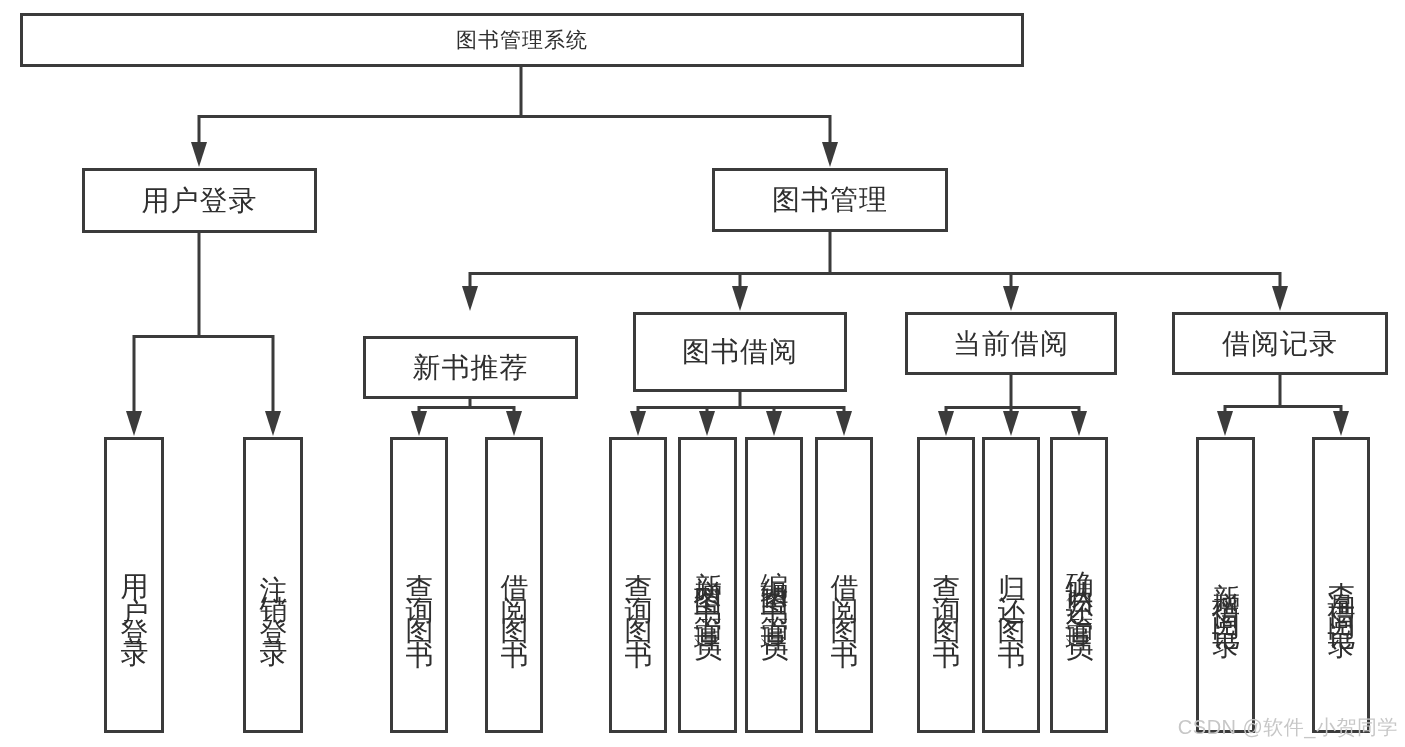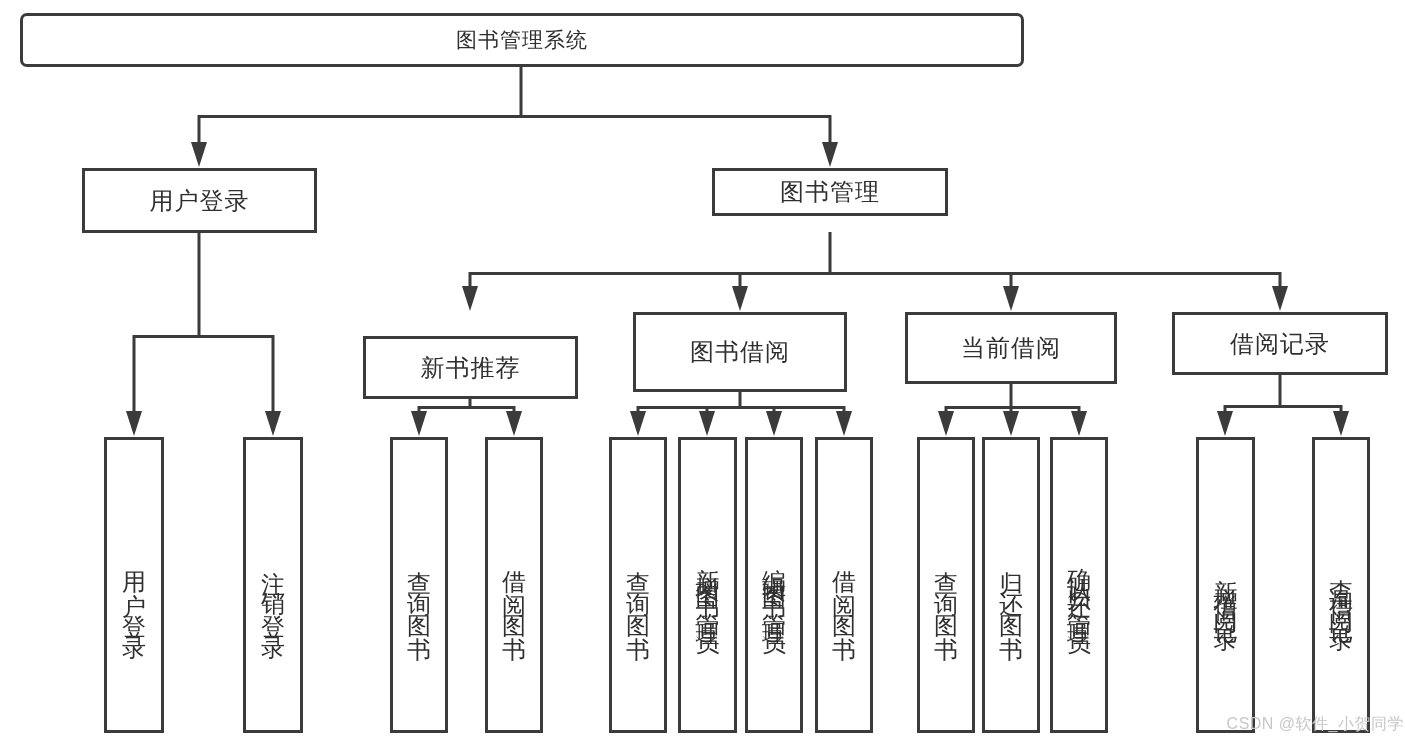--- a/index.html
+++ b/index.html
@@ -31,37 +31,37 @@
   }
   .connector-layer polygon { fill: var(--line); stroke: none; }
   .node {
     position: absolute;
     background: var(--box_background);
     border: 3px solid var(--line);
     color: var(--text);
     display: flex;
     align-items: center;
     justify-content: center;
-    font-size: 24px;
+    font-size: 28px;
     letter-spacing: 1px;
     z-index: 1;
   }
-  .node.root { font-size: 21px; border-radius: 7px; }
+  .node.root { font-size: 21px; }
   .leaf {
     writing-mode: vertical-rl;
     text-orientation: mixed;
   }
   .v4 { letter-spacing: 22px; padding-top: 22px; }
   .v6 { letter-spacing: 10px; padding-top: 10px; }
   .v9 { letter-spacing: 9px;  padding-top: 9px; }
   .watermark {
     position: absolute;
     top: 714px;
-    right: 1px;
-    font-size: 16px;
+    right: 7px;
+    font-size: 20px;
     color: var(--watermark_color);
     letter-spacing: 0.5px;
     z-index: 3;
     white-space: nowrap;
   }
 </style>
 </head>
 <body>
 
 <div class="canvas">
@@ -112,25 +112,25 @@
     <g>
       <path d="M1280,375 V406.5 M1225,406.5 H1341 M1225,405 V416 M1341,405 V416"></path>
       <polygon points="1217,411 1233,411 1225,436"></polygon>
       <polygon points="1333,411 1349,411 1341,436"></polygon>
     </g>
   </svg>
 
   <div class="node root" style="left:20px; top:13px; width:1004px; height:54px;">图书管理系统</div>
 
   <div class="node" style="left:82px; top:168px; width:235px; height:65px;">用户登录</div>
-  <div class="node" style="left:712px; top:168px; width:236px; height:48px;">图书管理</div>
+  <div class="node" style="left:712px; top:168px; width:236px; height:64px;">图书管理</div>
 
   <div class="node" style="left:363px; top:312px; width:215px; height:63px;margin-top:24px;">新书推荐</div>
   <div class="node" style="left:633px; top:312px; width:214px; height:80px;">图书借阅</div>
-  <div class="node" style="left:905px; top:312px; width:212px; height:72px;">当前借阅</div>
+  <div class="node" style="left:905px; top:312px; width:212px; height:63px;">当前借阅</div>
   <div class="node" style="left:1172px; top:312px; width:216px; height:63px;">借阅记录</div>
 
   <div class="node leaf v4" style="left:104px; top:437px; width:60px; height:296px;">用户登录</div>
   <div class="node leaf v4" style="left:243px; top:437px; width:60px; height:296px;">注销登录</div>
 
   <div class="node leaf v4" style="left:390px; top:437px; width:58px; height:296px;">查询图书</div>
   <div class="node leaf v4" style="left:485px; top:437px; width:58px; height:296px;">借阅图书</div>
 
   <div class="node leaf v4" style="left:609px; top:437px; width:58px; height:296px;">查询图书</div>
   <div class="node leaf v9" style="left:678px; top:437px; width:59px; height:296px;">新增图书（管理员）</div>

